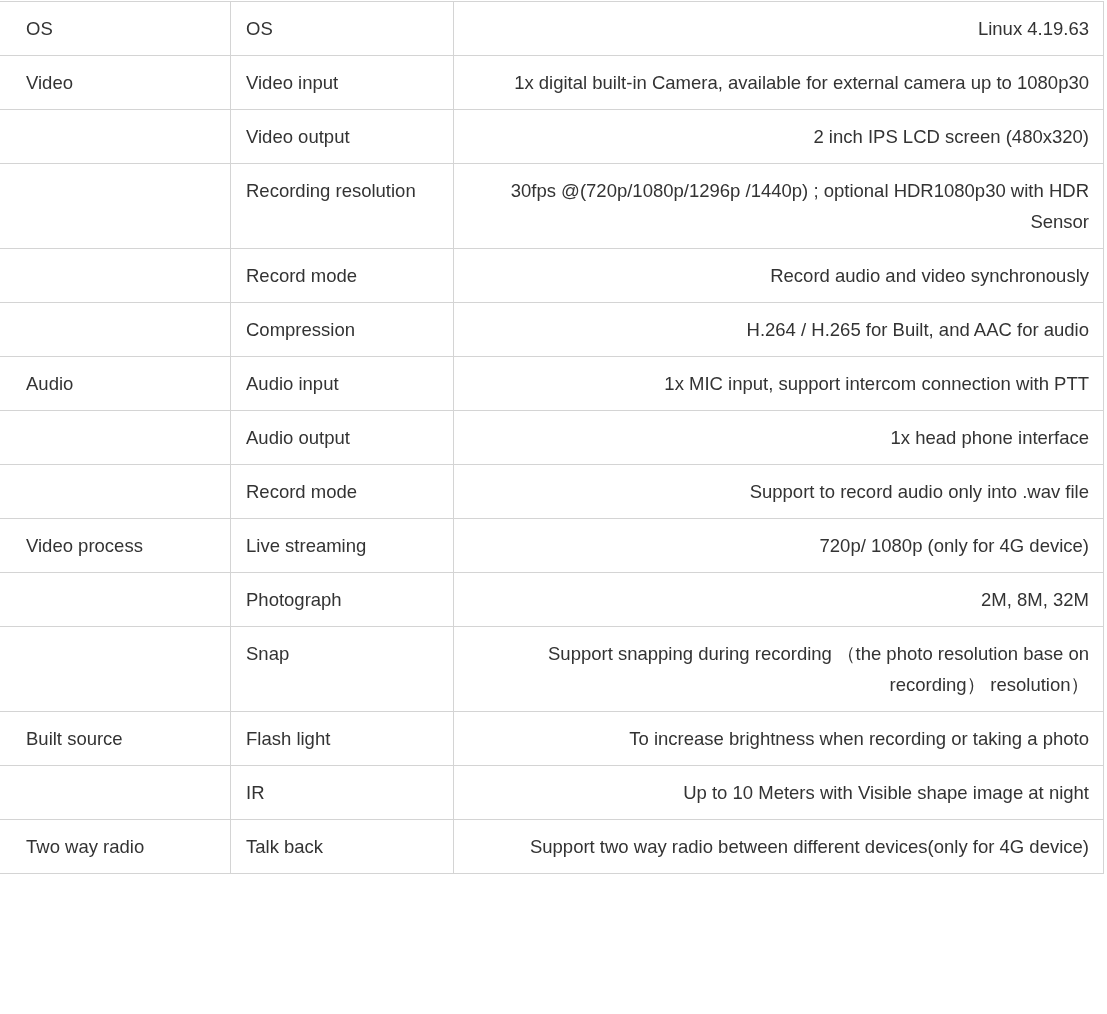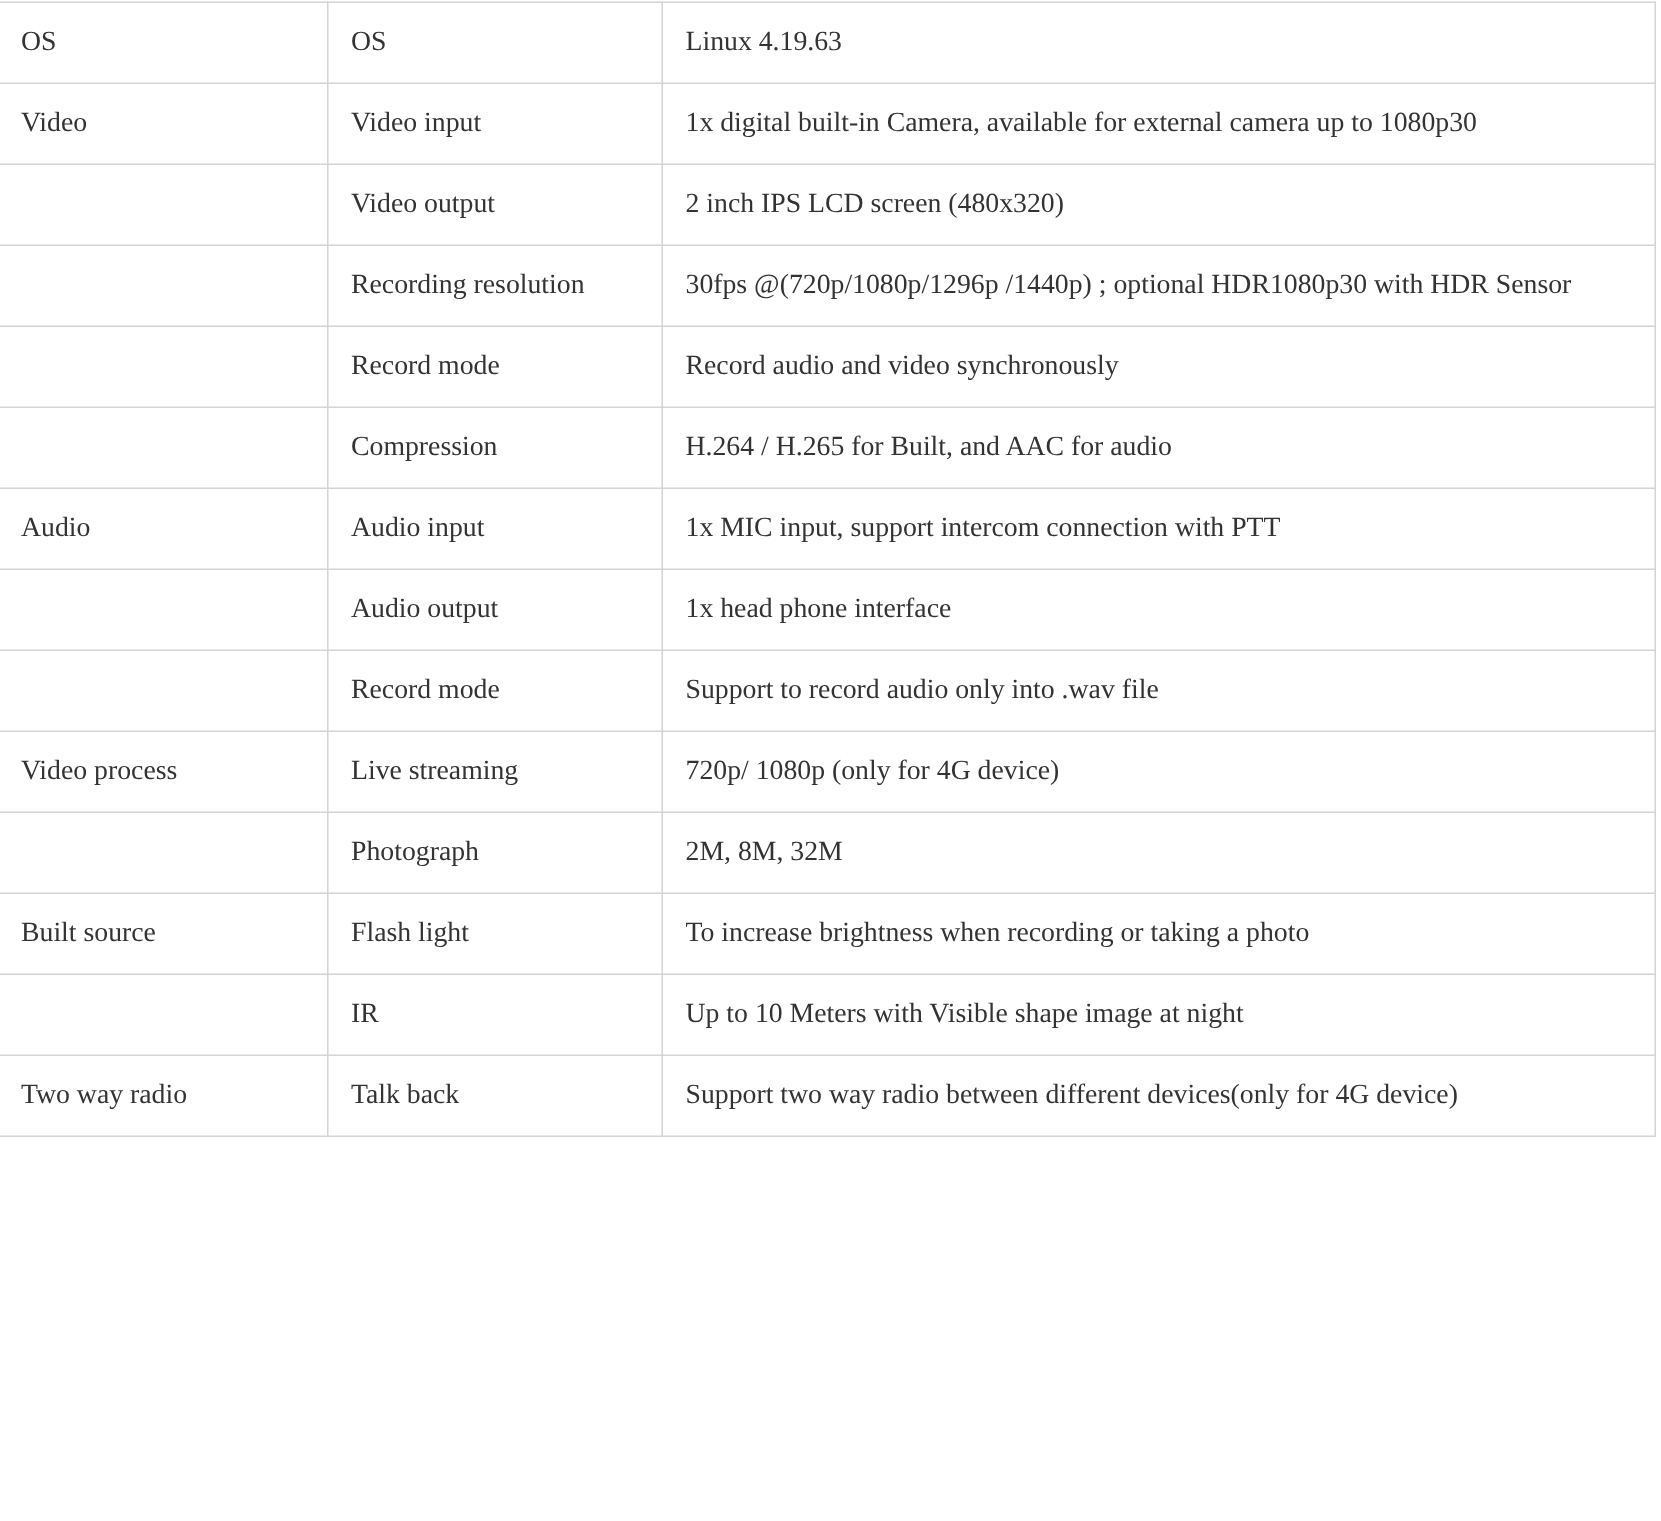--- a/index.html
+++ b/index.html
@@ -8,28 +8,27 @@
       border-collapse: collapse;
       position: absolute; left: -1px; top: 1px;
       width: 1105px;
       table-layout: fixed;
       color: #333333;
       font-size: 18.5px;
     }
     table.spec td {
       border: 1px solid #d4d4d4;
       vertical-align: top;
-      padding: 11px 14px 11px 14px;
+      padding: 11px 14px 11px 26px;
       line-height: 31px;
       height: 25px;
-      font-family: Liberation Serif, serif;
     }
     table.spec td.c1 { width: 190px; }
     table.spec td.c2 { width: 193px; padding-left: 15px; }
-    table.spec td.c3 { padding-left: 15px; }
+    table.spec td.c3 { padding-left: 15px; text-align: right; }
   </style>
 </head>
 <body>
 
 <table class="spec">
   <tbody id="spec-body">
 
     <tr>
         <td class="c1">OS</td>
         <td class="c2">OS</td>
@@ -79,20 +78,25 @@
         <td class="c1">Video process</td>
         <td class="c2">Live streaming</td>
         <td class="c3">720p/ 1080p (only for 4G device)</td>
       </tr>
     <tr>
         <td class="c1"></td>
         <td class="c2">Photograph</td>
         <td class="c3">2M, 8M, 32M</td>
       </tr>
     <tr>
+        <td class="c1"></td>
+        <td class="c2">Snap</td>
+        <td class="c3">Support snapping during recording （the photo resolution base on recording） resolution）</td>
+      </tr>
+    <tr>
         <td class="c1">Built source</td>
         <td class="c2">Flash light</td>
         <td class="c3">To increase brightness when recording or taking a photo</td>
       </tr>
     <tr>
         <td class="c1"></td>
         <td class="c2">IR</td>
         <td class="c3">Up to 10 Meters with Visible shape image at night</td>
       </tr>
     <tr>

